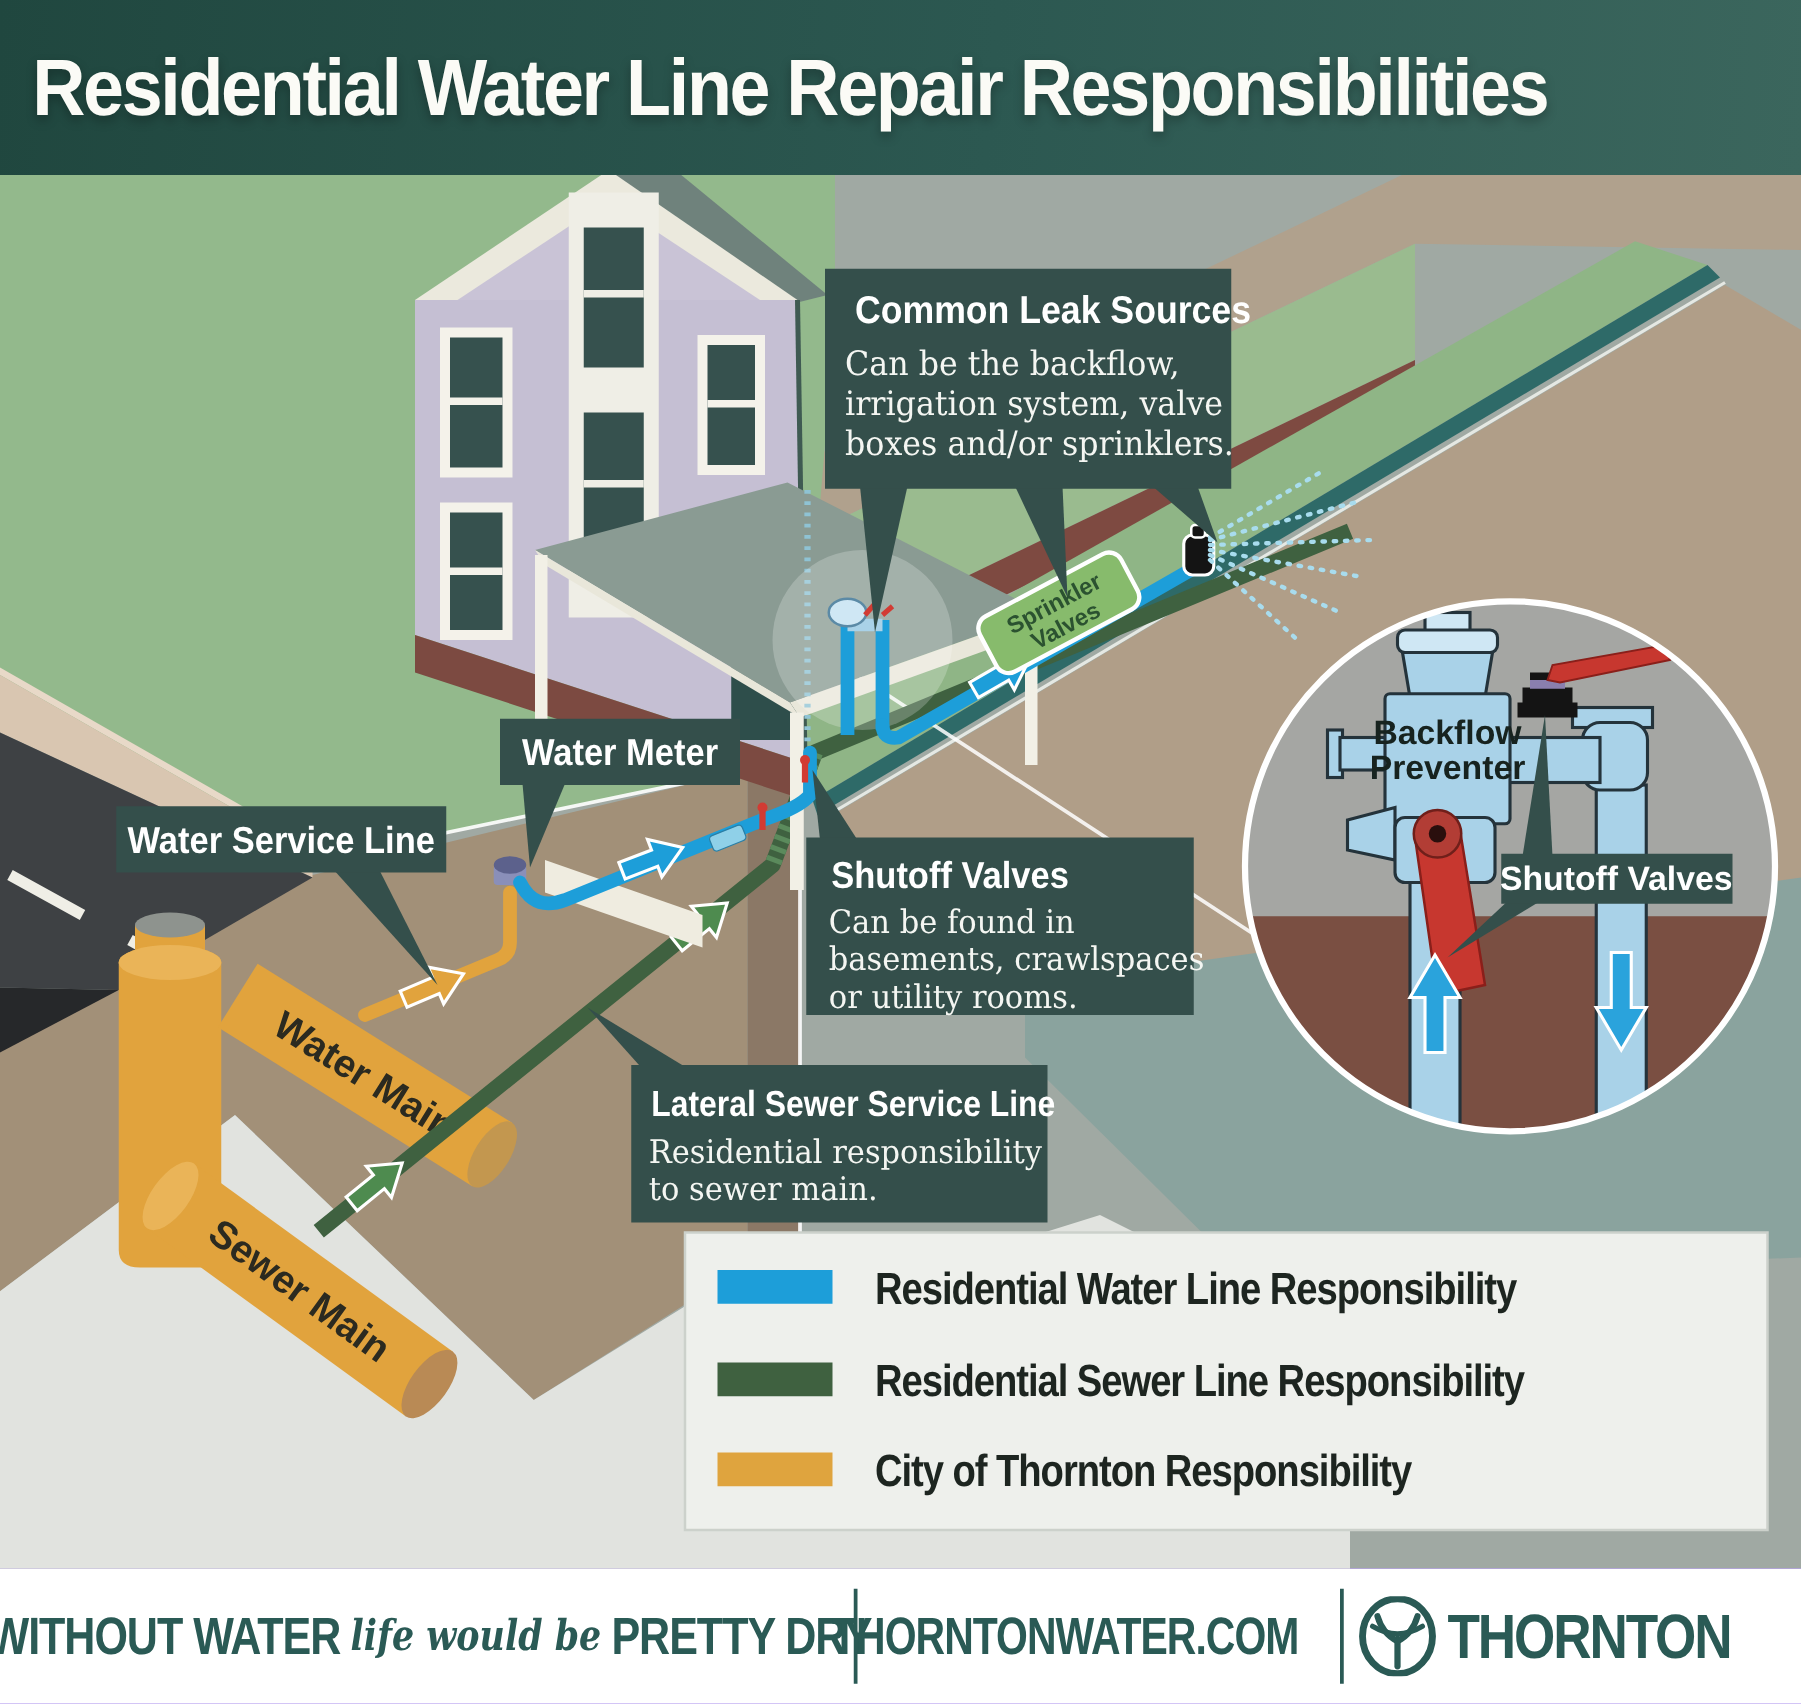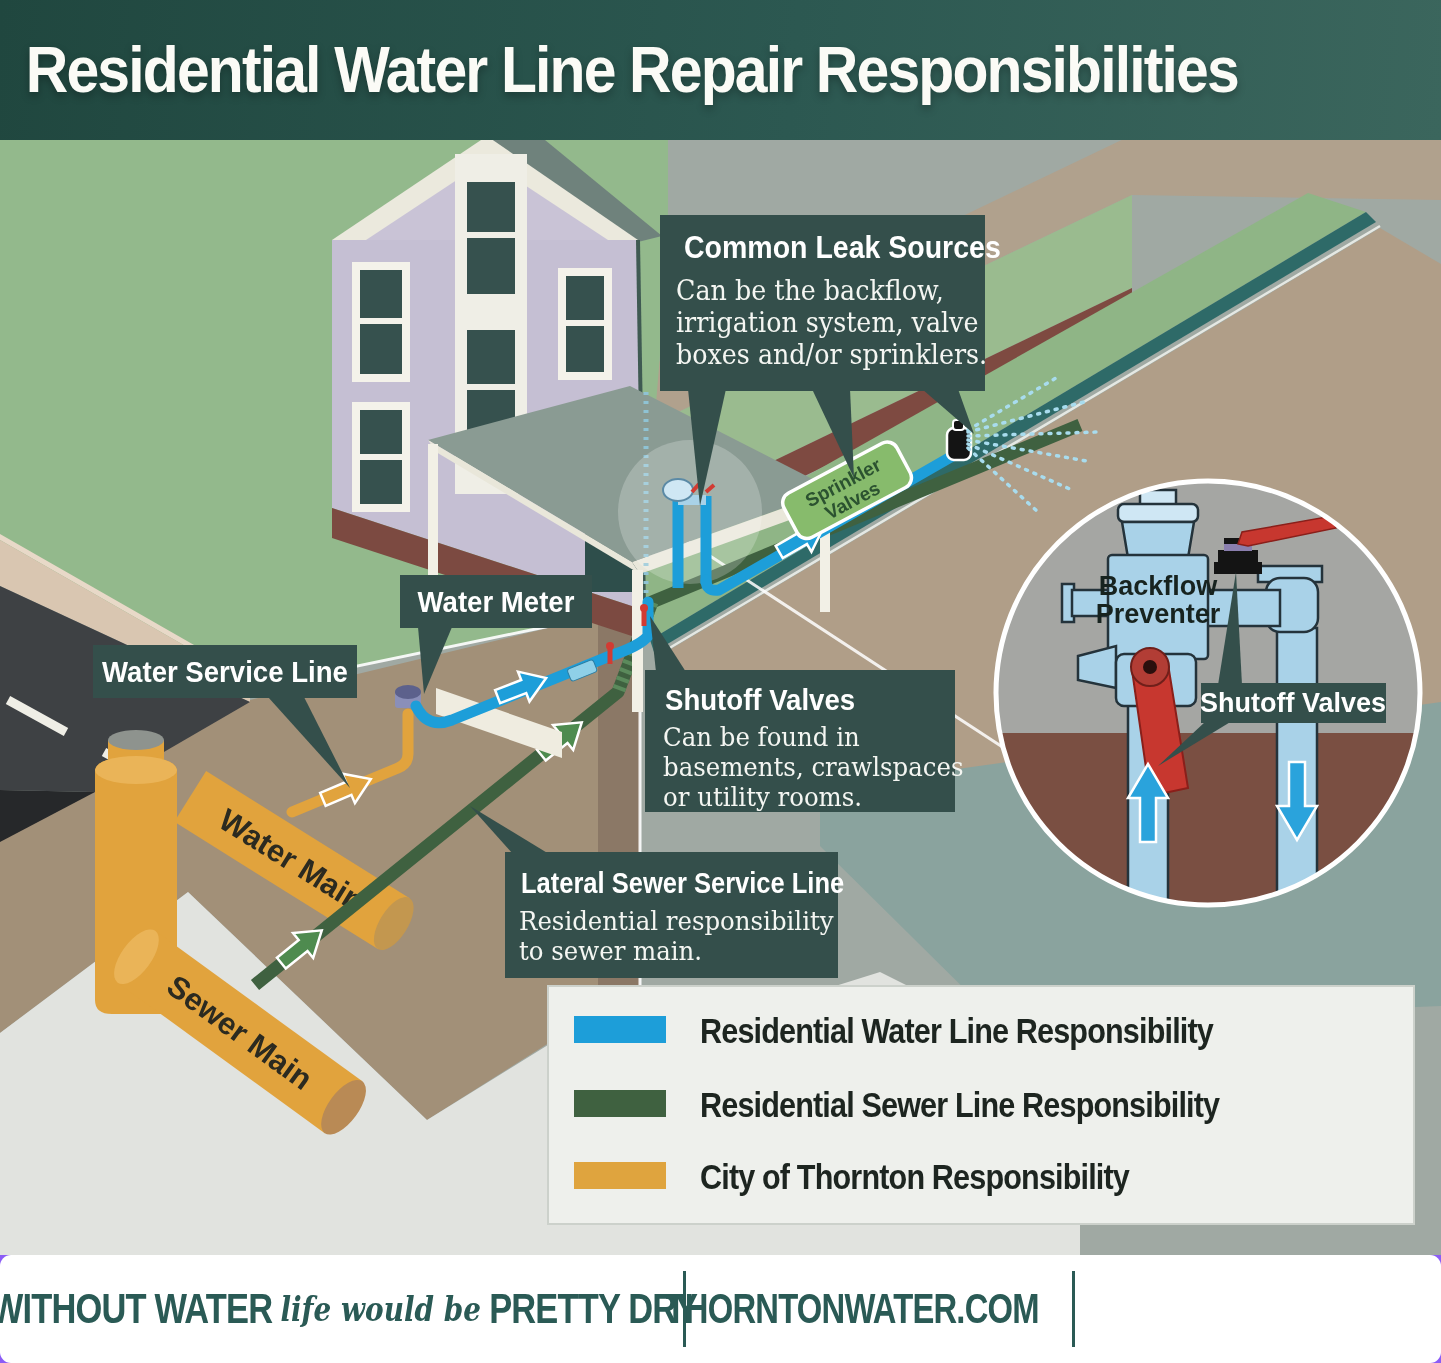--- a/index.html
+++ b/index.html
@@ -13,21 +13,21 @@
                transform:scaleX(.92); transform-origin:left center;
                text-shadow:0 4px 9px rgba(0,0,0,.28); }
 
   .scene { position:absolute; left:0; top:140px; width:1441px; height:1115px; }
   svg text { font-family:"Liberation Sans",sans-serif; }
   .co-title { font-weight:bold; fill:#ffffff; }
   .co-body  { font-family:"DejaVu Serif",serif; fill:#f4f6f2; }
   .pipe-label { font-weight:bold; fill:#2b2a20; }
   .legend-label { font-weight:bold; fill:#1d2520; letter-spacing:-1px; }
 
-  .footer { position:absolute; left:0; top:1255px; width:1441px; height:108px; background:#ffffff; color:#2a5a55;border-radius:11px; }
+  .footer { position:absolute; left:0; top:1255px; width:1441px; height:108px; background:#ffffff; color:#2a5a55; }
   .f-item { position:absolute; top:0; height:108px; display:flex; align-items:center; justify-content:center; }
   .f-div  { position:absolute; top:16px; width:3px; height:76px; background:#2a5a55; }
   .tagline { left:20px; width:648px; white-space:nowrap; transform:scaleX(.82); transform-origin:center; }
   .tagline .b { font-weight:bold; font-size:42px; letter-spacing:-1px; }
   .tagline .s { font-family:"DejaVu Serif",serif; font-style:italic; font-weight:bold; font-size:34px; margin:0 10px; }
   .website { left:672px; width:360px; }
   .website span { font-weight:bold; font-size:42px; letter-spacing:-1px; transform:scaleX(.78); transform-origin:center; white-space:nowrap; display:inline-block; }
   .brand { left:1085px; width:340px; }
   .brand .bname { font-weight:bold; font-size:50px; letter-spacing:-2px; transform:scaleX(.85); transform-origin:left center; display:inline-block; margin-left:8px; }
 </style>
@@ -318,15 +318,25 @@
     <div class="f-item tagline">
       <span class="b">WITHOUT WATER</span>
       <span class="s">life would be</span>
       <span class="b">PRETTY DRY</span>
     </div>
     <div class="f-div" style="left:683px"></div>
     <div class="f-item website">
       <span>THORNTONWATER.COM</span>
     </div>
     <div class="f-div" style="left:1072px"></div>
+    <div class="f-item brand">
+      <svg width="64" height="64" viewBox="0 0 64 64">
+        <ellipse cx="32" cy="32" rx="28" ry="30" fill="none" stroke="#2a5a55" stroke-width="5.5"></ellipse>
+        <path d="M32,56 L32,34" stroke="#2a5a55" stroke-width="5" fill="none" stroke-linecap="round"></path>
+        <path d="M32,36 Q20,30 16,16" stroke="#2a5a55" stroke-width="5" fill="none" stroke-linecap="round"></path>
+        <path d="M32,36 Q44,30 48,16" stroke="#2a5a55" stroke-width="5" fill="none" stroke-linecap="round"></path>
+        <path d="M12,24 Q32,36 52,24" stroke="#2a5a55" stroke-width="4" fill="none" stroke-linecap="round"></path>
+      </svg>
+      <span class="bname">THORNTON</span>
+    </div>
   </div>
 
 </div>
 
 </body></html>

